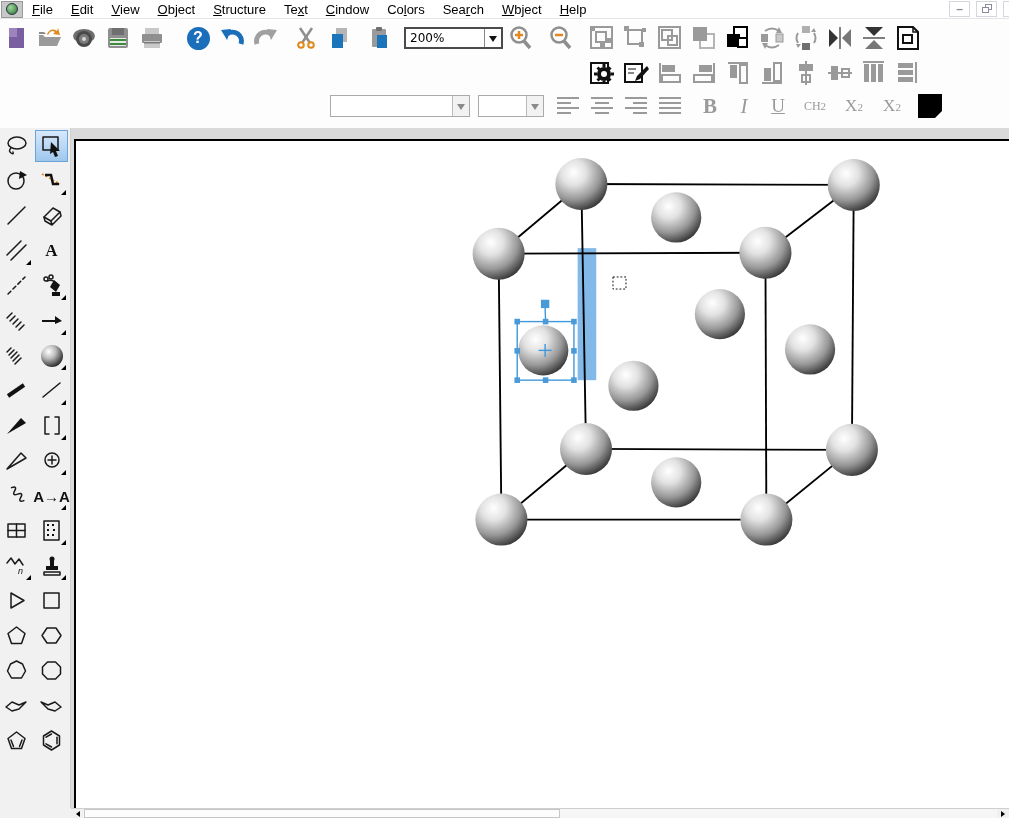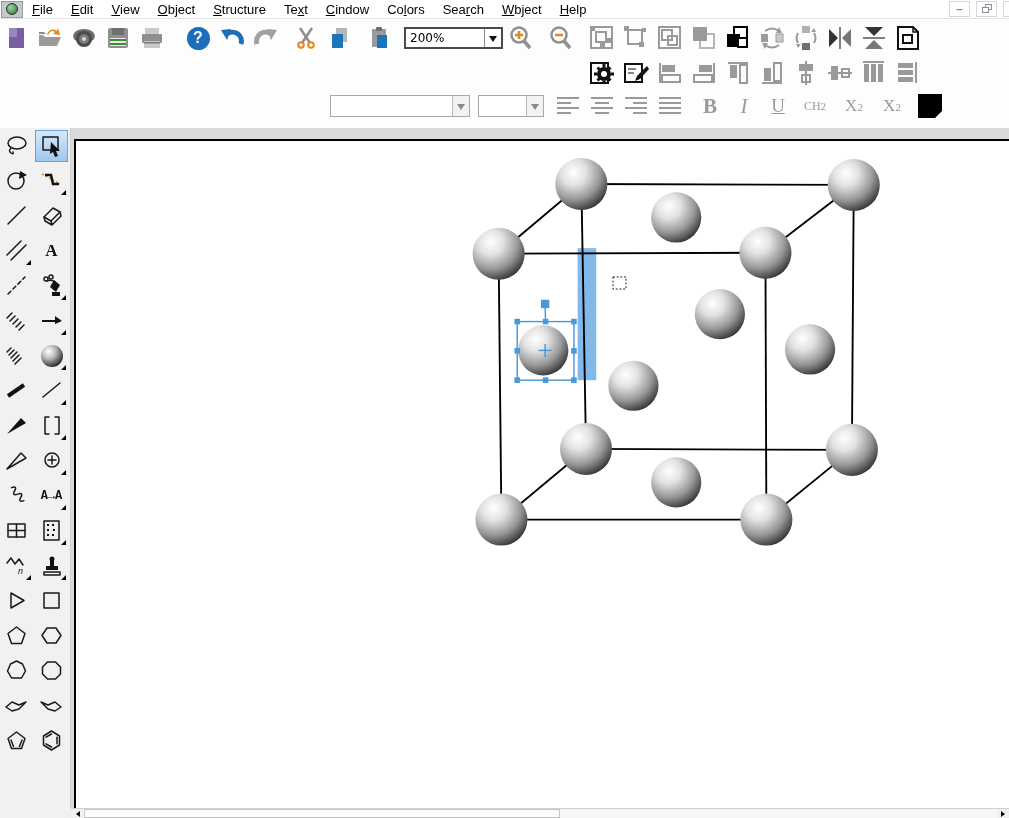--- a/index.html
+++ b/index.html
@@ -65,21 +65,21 @@
   .sidebar { position:absolute; top:128px; left:0; width:71px; bottom:10px;
              background:#f1f1f1; border-right:1px solid #cfcfcf; }
   .tools { display:grid; grid-template-columns:32px 32px; column-gap:3px; row-gap:5px; padding:3px 0 0 1px; }
   .tool { width:31px; height:30px; position:relative; display:flex; align-items:center; justify-content:center;
           background:transparent; border:none; padding:0; }
   .tool.selected { background:linear-gradient(#d7e9fb,#9ec7ec); outline:1px solid #6ba3d6; }
   .tool .fly { position:absolute; right:1px; bottom:1px; width:0; height:0;
                border-left:5px solid transparent; border-bottom:5px solid #000; }
   .tool svg { display:block; }
   .tool .tchar { font-family:"Liberation Serif", serif; font-weight:bold; font-size:17px; color:#111; }
-  .tool .tmap { font-family:Liberation Mono, monospace; font-weight:bold; font-size:12px; color:#111; }
+  .tool .tmap { font-family:Liberation Sans, sans-serif; font-weight:bold; font-size:15px; color:#111; }
 
   
   .canvas { position:absolute; left:71px; top:128px; right:0; bottom:10px; background:#dadada; overflow:hidden; }
   .page { position:absolute; left:3px; top:11px; right:-3px; bottom:-3px; background:#fff;
           border-top:2px solid #000; border-left:2px solid #000; }
   .overlay { position:absolute; left:0; top:0; }
 
   
   .hscroll { position:absolute; left:71px; right:0; bottom:0; height:10px; background:#f6f6f6;
              border-top:1px solid #cfcfcf; }

